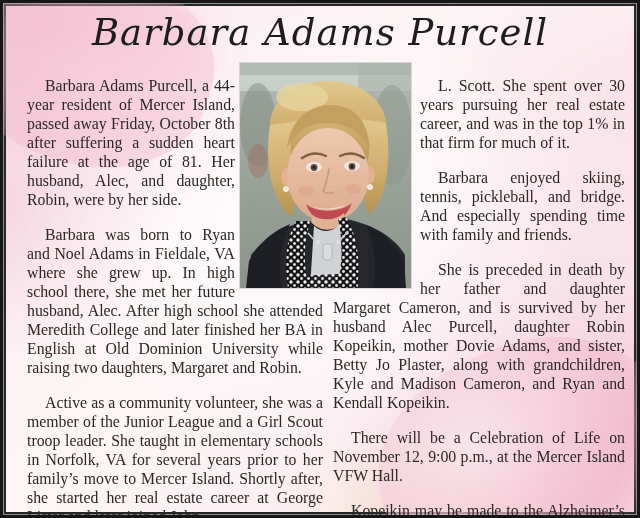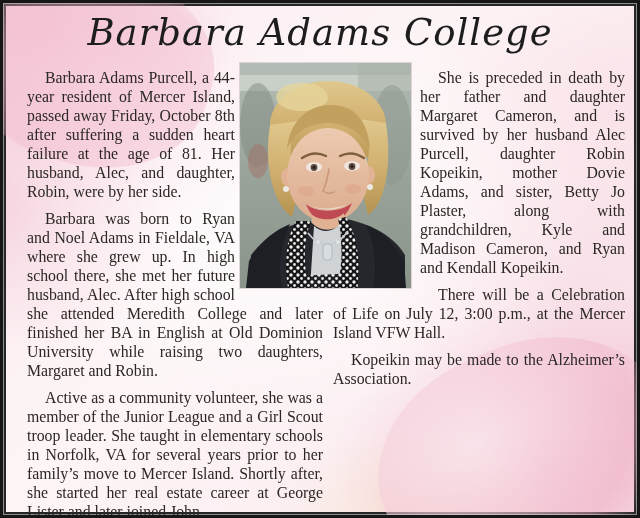--- a/index.html
+++ b/index.html
@@ -47,52 +47,54 @@
     font-size:37px;
     letter-spacing:1px;
     color:#1d1d1d;
   }
   .col { position:absolute; top:57px; font-size:15.8px; line-height:19px; }
   .col-left  { left:24px;  width:296px; }
   .col-right { left:330px; width:292px; }
   .col p {
     text-align:justify;
     text-indent:18px;
-    margin:8px 0 6px 0;
+    margin:16px 0 6px 0;
     hyphens:auto;
   }
   .spacer-left  { float:right; width:88px; height:233px; }
   .spacer-right { float:left;  width:87px; height:233px; }
   .photo {
     position:absolute; left:237px; top:60px; width:171px; height:225px;
     overflow:hidden;
     box-shadow:0 0 0 1px rgba(130,110,115,0.25);
   }
   .photo svg { display:block; width:100%; height:100%; }
 </style>
 </head>
 <body>
 
 <div class="page">
   <div class="petal petal-tl"></div>
   <div class="petal petal-br"></div>
 
-  <h1 class="title">Barbara Adams College</h1>
+  <h1 class="title">Barbara Adams Purcell</h1>
 
   <div class="col col-left">
     <div class="spacer-left"></div>
     <p>Barbara Adams Purcell, a 44-year resident of Mercer Island, passed away Friday, October 8th after suffering a sudden heart failure at the age of 81. Her husband, Alec, and daughter, Robin, were by her side.</p>
     <p>Barbara was born to Ryan and Noel Adams in Fieldale, VA where she grew up. In high school there, she met her future husband, Alec. After high school she attended Meredith College and later finished her BA in English at Old Dominion University while raising two daughters, Margaret and Robin.</p>
     <p>Active as a community volunteer, she was a member of the Junior League and a Girl Scout troop leader. She taught in elementary schools in Norfolk, VA for several years prior to her family’s move to Mercer Island. Shortly after, she started her real estate career at George Lister and later joined John</p>
   </div>
 
   <div class="col col-right">
     <div class="spacer-right"></div>
+    <p>L. Scott. She spent over 30 years pursuing her real estate career, and was in the top 1% in that firm for much of it.</p>
+    <p>Barbara enjoyed skiing, tennis, pickleball, and bridge. And especially spending time with family and friends.</p>
     <p>She is preceded in death by her father and daughter Margaret Cameron, and is survived by her husband Alec Purcell, daughter Robin Kopeikin, mother Dovie Adams, and sister, Betty Jo Plaster, along with grandchildren, Kyle and Madison Cameron, and Ryan and Kendall Kopeikin.</p>
-    <p>There will be a Celebration of Life on July 12, 3:00 p.m., at the Mercer Island VFW Hall.</p>
+    <p>There will be a Celebration of Life on November 12, 9:00 p.m., at the Mercer Island VFW Hall.</p>
     <p>Kopeikin may be made to the Alzheimer’s Association.</p>
   </div>
 
   <div class="photo">
     <svg viewBox="0 0 171 225" xmlns="http://www.w3.org/2000/svg" aria-hidden="true">
       <defs>
         <linearGradient id="bgGrad" x1="0" y1="0" x2="0" y2="1">
           <stop offset="0" stop-color="#b4bdb5"></stop>
           <stop offset="0.5" stop-color="#99a39a"></stop>
           <stop offset="1" stop-color="#8a948b"></stop>

